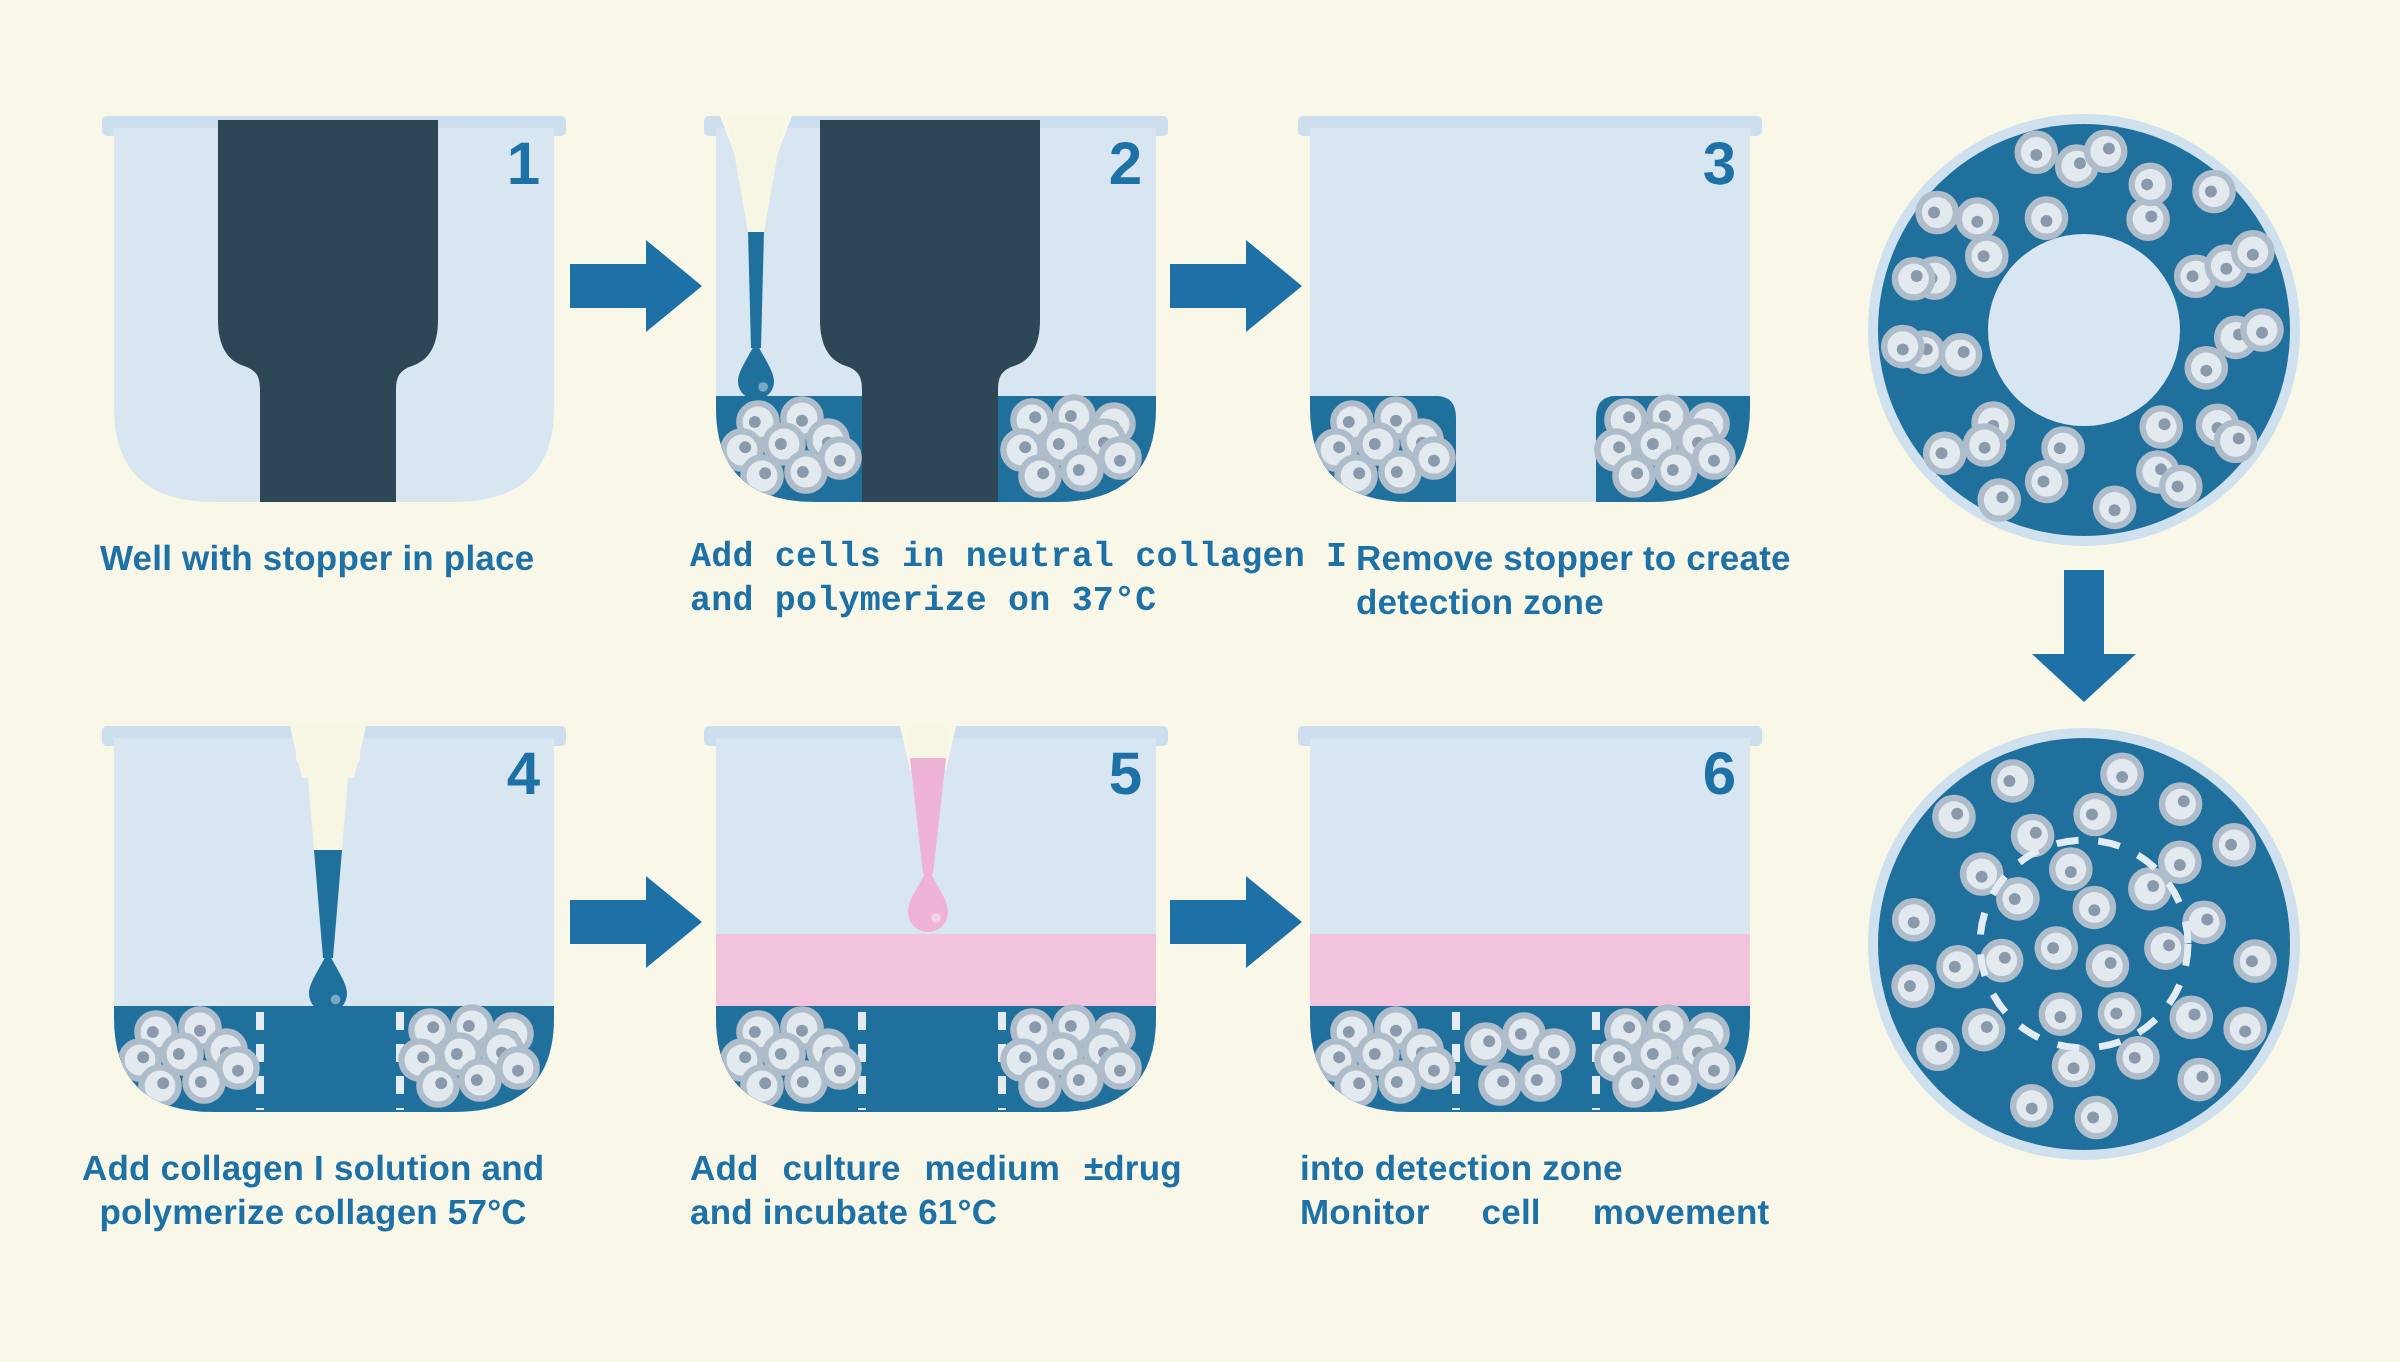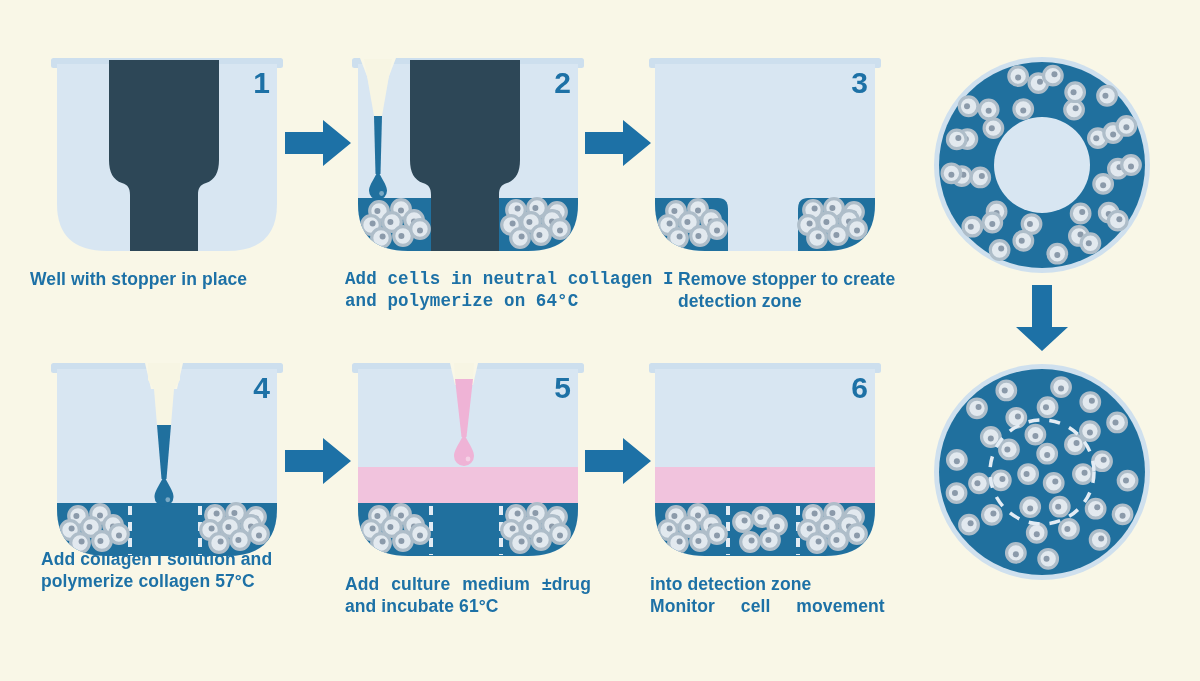--- a/index.html
+++ b/index.html
@@ -320,33 +320,33 @@
           <circle cx="122" cy="163.4" r="3" fill="#8b9aaa"></circle>
           <circle cx="95" cy="179" r="9.3" fill="#e2e9ef" stroke="#aebdc9" stroke-width="3.2"></circle>
           <circle cx="96.6" cy="177.6" r="3" fill="#8b9aaa"></circle>
           <circle cx="115" cy="177" r="9.3" fill="#e2e9ef" stroke="#aebdc9" stroke-width="3.2"></circle>
           <circle cx="113.4" cy="177" r="3" fill="#8b9aaa"></circle>
         </g>
       </svg>
     <div class="step-number">6</div>
   </div>
 
-  <div class="caption" style="left:30px;top:268px;">
+  <div class="caption" style="left:50px;top:268px;">
     <div class="cap-line">Well with stopper in place</div>
     <div class="cap-line"></div>
   </div>
   <div class="caption" style="left:345px;top:268px;font-family:Liberation Mono, monospace;">
     <div class="cap-line">Add cells in neutral collagen I</div>
-    <div class="cap-line">and polymerize on 64°C</div>
+    <div class="cap-line">and polymerize on 37°C</div>
   </div>
   <div class="caption" style="left:650px;top:268px;margin-left:28px;">
     <div class="cap-line">Remove stopper to create</div>
     <div class="cap-line">detection zone</div>
   </div>
-  <div class="caption" style="left:41px;top:548px;">
+  <div class="caption" style="left:41px;top:573px;text-align:center;">
     <div class="cap-line">Add collagen I solution and</div>
     <div class="cap-line">polymerize collagen 57°C</div>
   </div>
   <div class="caption" style="left:345px;top:573px;">
     <div class="cap-line ws-md">Add culture medium ±drug</div>
     <div class="cap-line">and incubate 61°C</div>
   </div>
   <div class="caption" style="left:650px;top:573px;">
     <div class="cap-line">into detection zone</div>
     <div class="cap-line ws-lg">Monitor cell movement</div>

